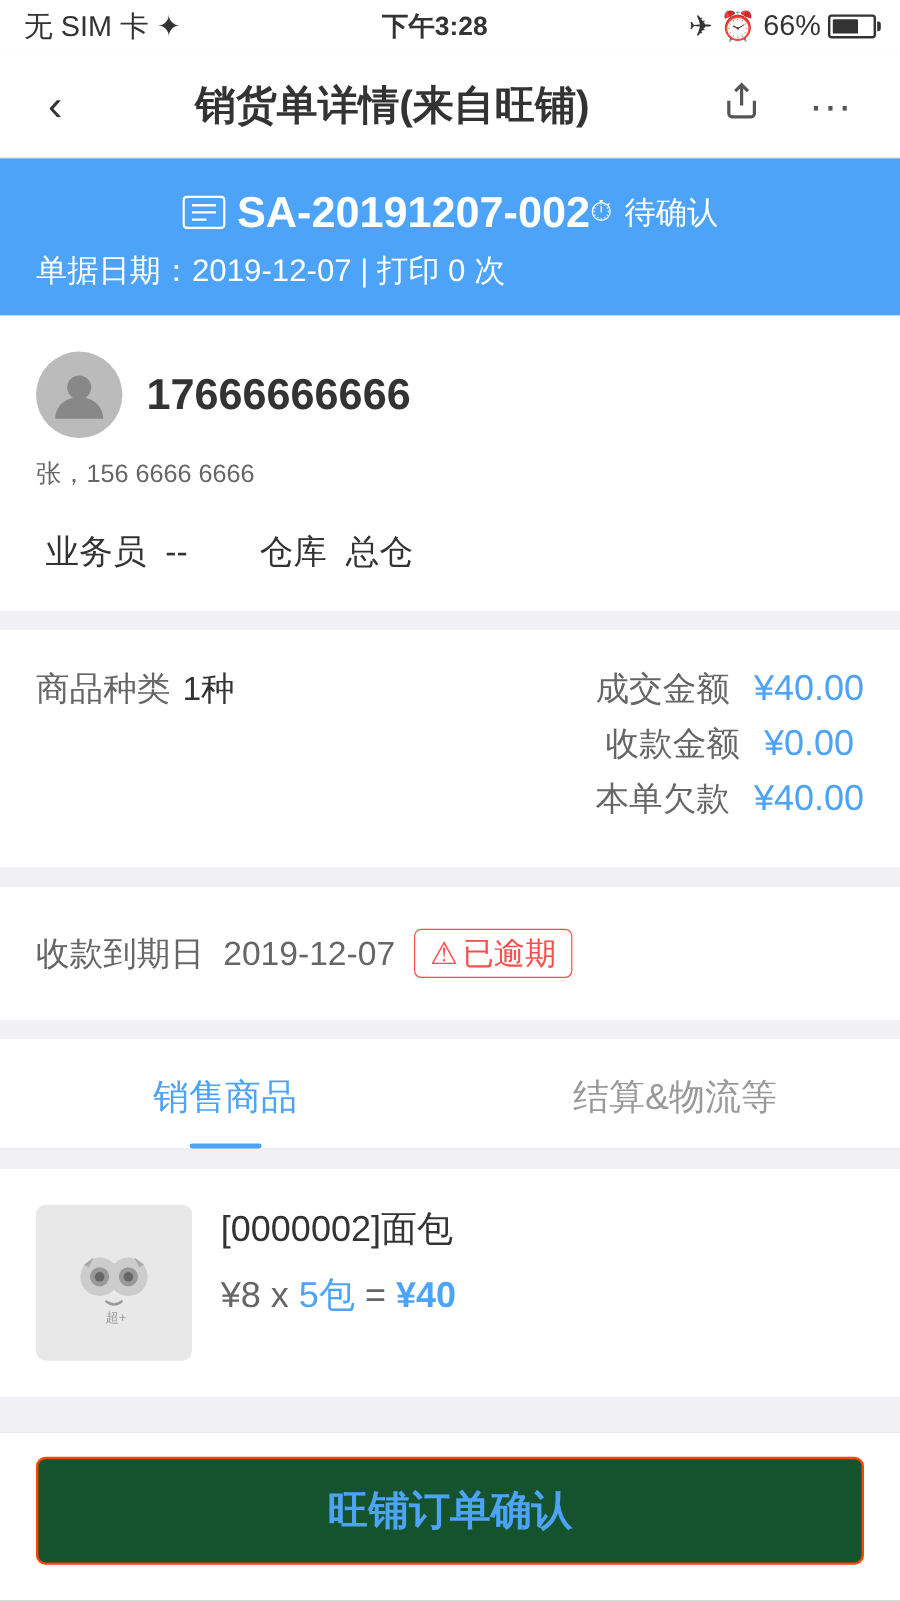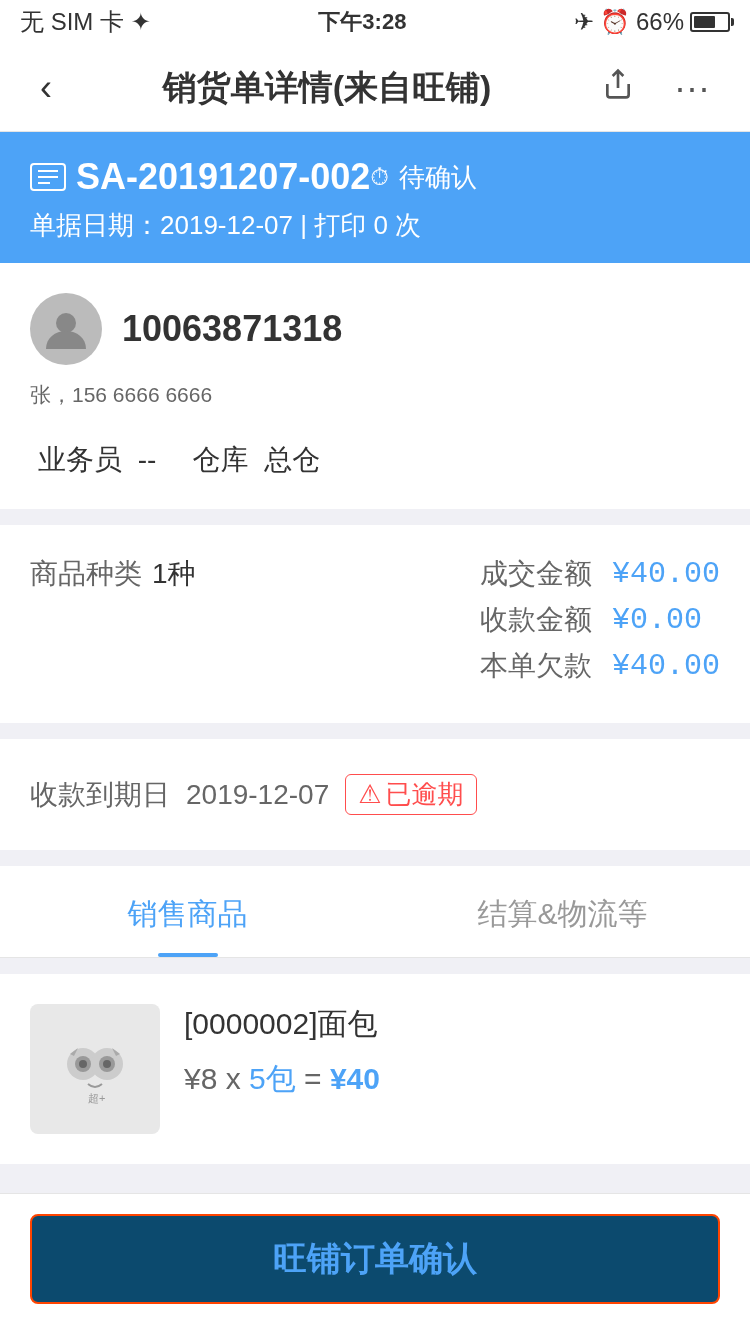--- a/index.html
+++ b/index.html
@@ -70,21 +70,21 @@
       font-size: 36px; color: #555; cursor: pointer; padding: 10px;
     }
 
     
     .header-banner {
       background: #4da3f7;
       padding: 24px 30px 20px;
     }
     .banner-top {
       display: flex;
-      justify-content: flex-start;
+      justify-content: center;
       align-items: center;
       margin-bottom: 10px;
     }
     .banner-order-id {
       font-size: 36px;
       font-weight: 700;
       color: #fff;
       display: flex; align-items: center; gap: 10px;
     }
     .banner-status {
@@ -118,21 +118,21 @@
       flex-shrink: 0;
     }
     .avatar svg { width: 48px; height: 48px; }
     .customer-phone {
       font-size: 36px; font-weight: 600; color: #333;
     }
     .customer-name {
       font-size: 21px; color: #666; margin-bottom: 32px;
     }
     .customer-meta {
-      display: flex; gap: 28px;
+      display: flex; gap: 52px;
     }
     .meta-item { font-size: 28px; color: #666; }
     .meta-item span { color: #333; margin-left: 8px; }
 
     
     .summary-section {
       background: #fff;
       padding: 30px;
       margin-bottom: 16px;
       display: flex;
@@ -140,22 +140,22 @@
       align-items: flex-start;
     }
     .summary-left { }
     .summary-row {
       font-size: 28px; color: #666; margin-bottom: 6px;
       display: flex; align-items: center; gap: 10px;
     }
     .summary-value { color: #333; }
     .summary-right { text-align: right; }
     .amount-row {
-      display: flex; justify-content: flex-start; align-items: center;
-      gap: 20px; margin-bottom: 8px; font-family: Liberation Mono, monospace;
+      display: flex; justify-content: center; align-items: center;
+      gap: 20px; margin-bottom: 8px;
     }
     .amount-label { font-size: 28px; color: #666; }
     .amount-value { font-size: 30px; font-weight: 500; }
     .amount-value.blue { color: #4da3f7; }
 
     
     .due-section {
       background: #fff;
       padding: 35px 30px;
       margin-bottom: 16px;
@@ -242,21 +242,21 @@
       bottom: 0;
       width: 750px;
       background: #fff;
       padding: 20px 30px 30px;
       border-top: 1px solid #e5e5e5;
     }
     .confirm-btn {
       width: 100%;
       height: 90px;
       border: 2px solid #ff4400;
-      background: #0c4a6e;
+      background: #14532d;
       color: #4da3f7;
       font-size: 34px;
       font-weight: 600;
       border-radius: 8px;
       cursor: pointer;
       display: flex; align-items: center; justify-content: center;
     }
 
     
     .clock-icon {
@@ -315,21 +315,21 @@
 </div>
 
 <div class="customer-section card">
   <div class="customer-top">
     <div class="avatar">
       <svg viewBox="0 0 48 48" fill="#888">
         <circle cx="24" cy="18" r="10"></circle>
         <path d="M4 44c0-11 9-18 20-18s20 7 20 18"></path>
       </svg>
     </div>
-    <div class="customer-phone">10063871318</div>
+    <div class="customer-phone">17666666666</div>
   </div>
   <div class="customer-name">张，156 6666 6666</div>
   <div class="customer-meta">
     <div class="meta-item">
       <span>业务员</span>
       <span>--</span>
     </div>
     <div class="meta-item">
       <span>仓库</span>
       <span>总仓</span>

